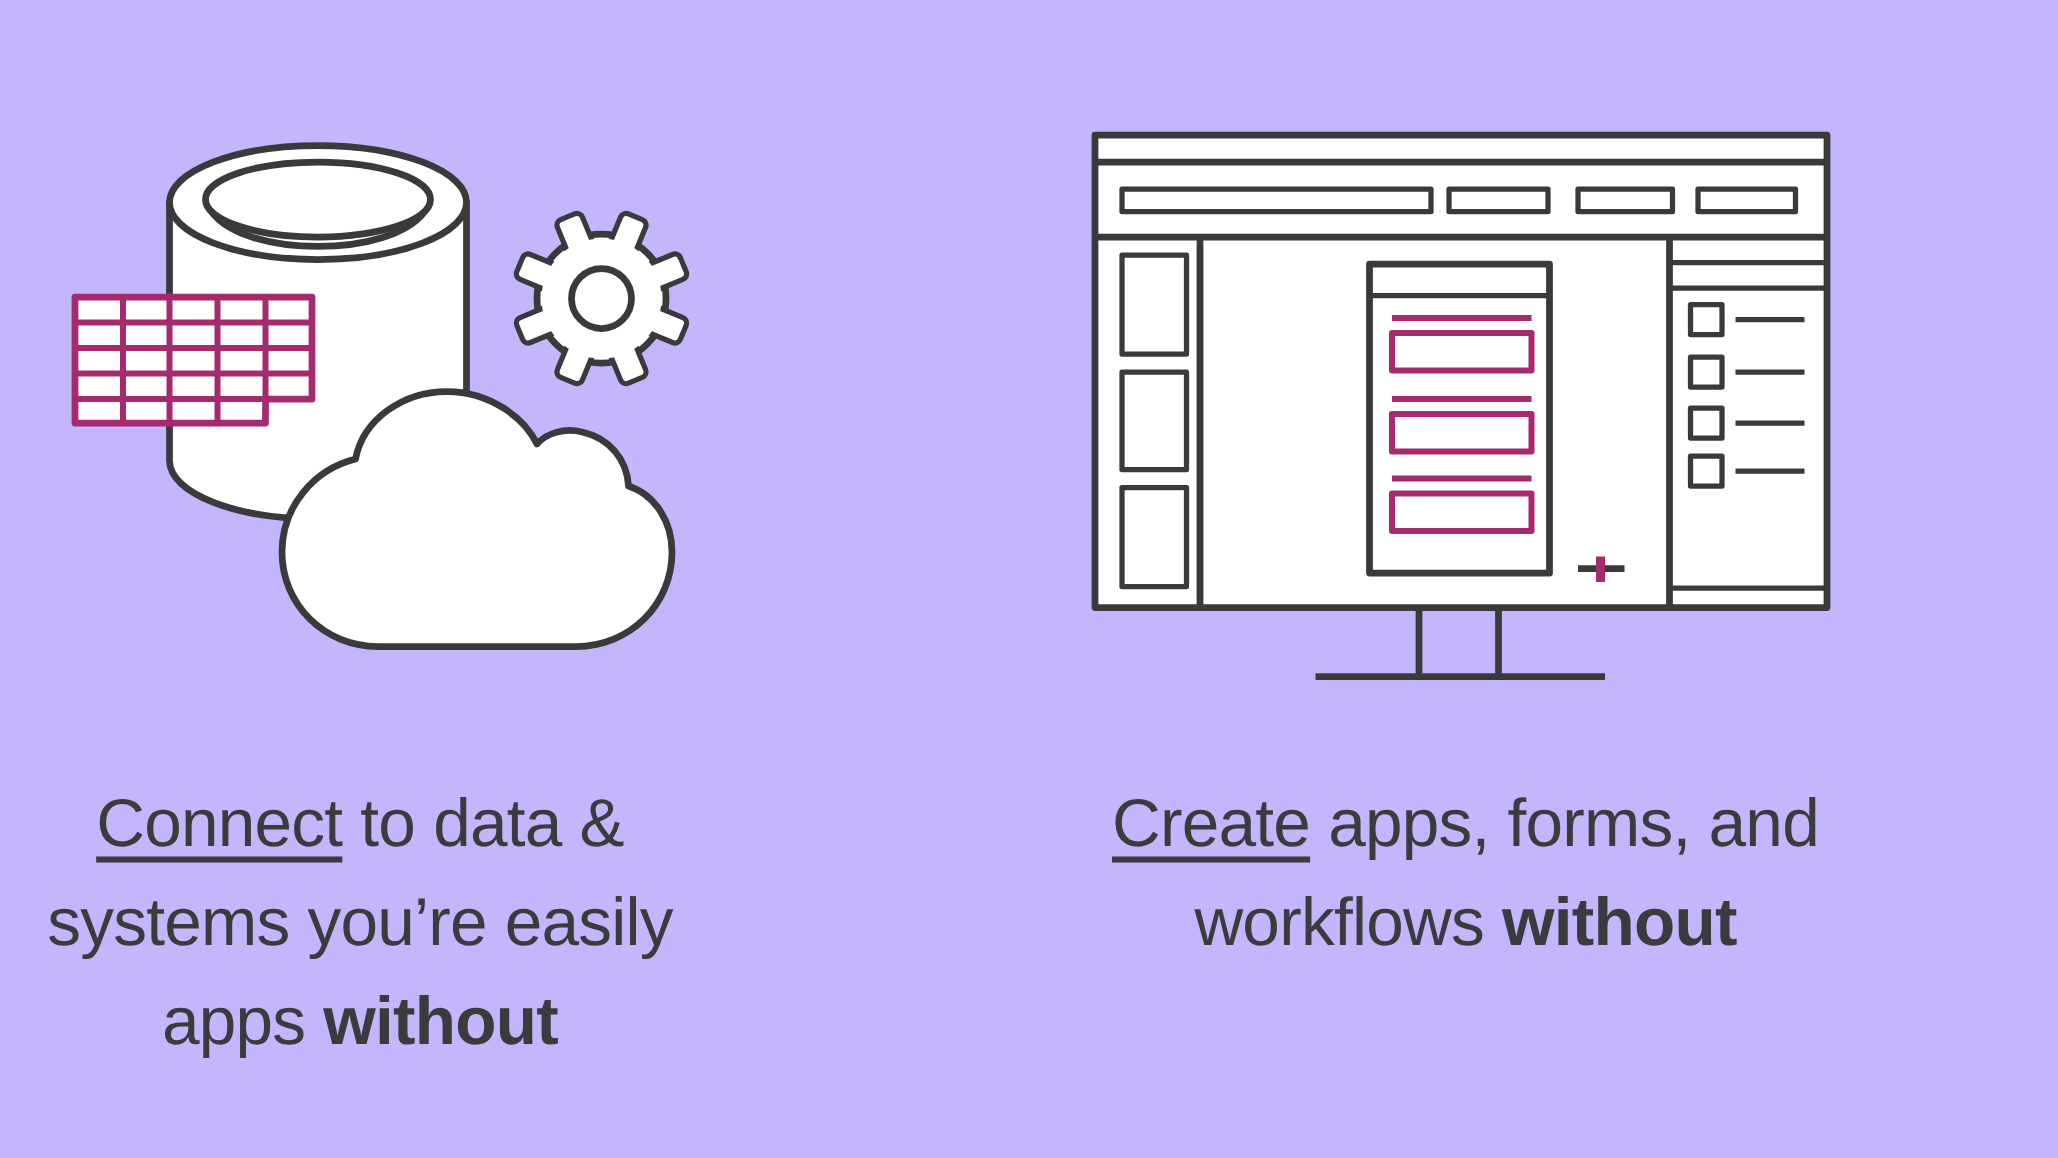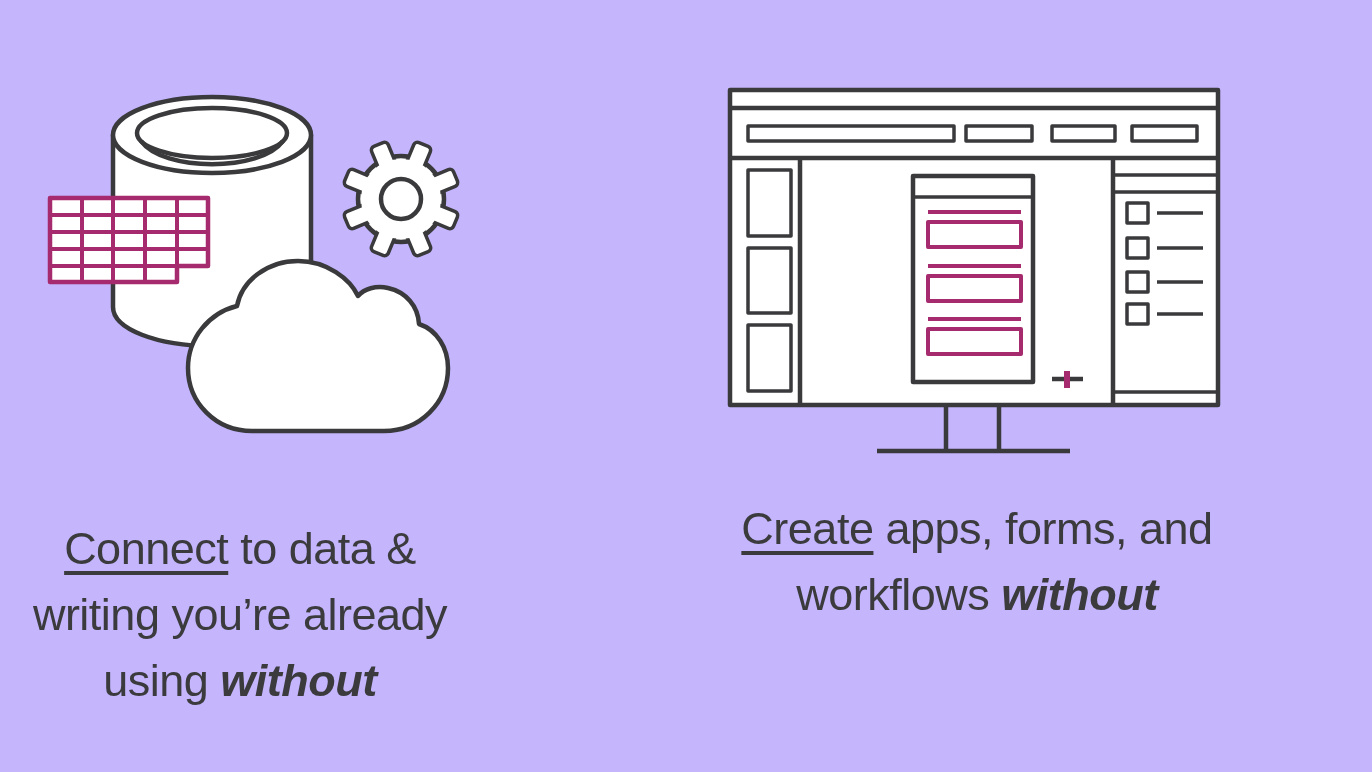--- a/index.html
+++ b/index.html
@@ -18,23 +18,23 @@
   .mgf {fill:#fff;stroke:var(--accent);stroke-width:4.5;stroke-linejoin:round;}
   .mg5 {fill:none;stroke:var(--accent);stroke-width:6;}
   .cover{fill:#fff;stroke:none;}
 
   .caption{
     position:absolute;width:520px;text-align:center;
     color:var(--text);font-size:45px;line-height:66px;
     font-weight:300;letter-spacing:-0.5px;
   }
   .caption.left{left:-20px;top:516px;}
-  .caption.right{left:717px;top:496px;}
+  .caption.right{left:717px;top:516px;}
   .u{text-decoration:underline;text-decoration-thickness:3.5px;text-underline-offset:7px;}
-  .bi{font-style:italic;font-weight:600;}
+  .bi{font-weight:600;}
 </style>
 </head>
 <body>
 
 <div class="slide">
 
   <svg class="art" viewBox="0 0 1372 772" aria-hidden="true">
 
     <g>
 
@@ -128,22 +128,22 @@
       </g>
 
       <g>
         <path class="ln ln4" d="M946 405 V450 M999 405 V450 M877 451 H1070"></path>
       </g>
     </g>
   </svg>
 
   <div class="caption left">
     <div><span class="u">Connect</span><span> to data &amp;</span></div>
-    <div><span>writing you’re already</span></div>
-    <div><span>using </span><span class="bi">without</span></div>
+    <div><span>systems you’re easily</span></div>
+    <div><span>apps </span><span class="bi">without</span></div>
   </div>
 
   <div class="caption right">
     <div><span class="u">Create</span><span> apps, forms, and</span></div>
     <div><span>workflows </span><span class="bi">without</span></div>
   </div>
 
 </div>
 
 </body></html>

